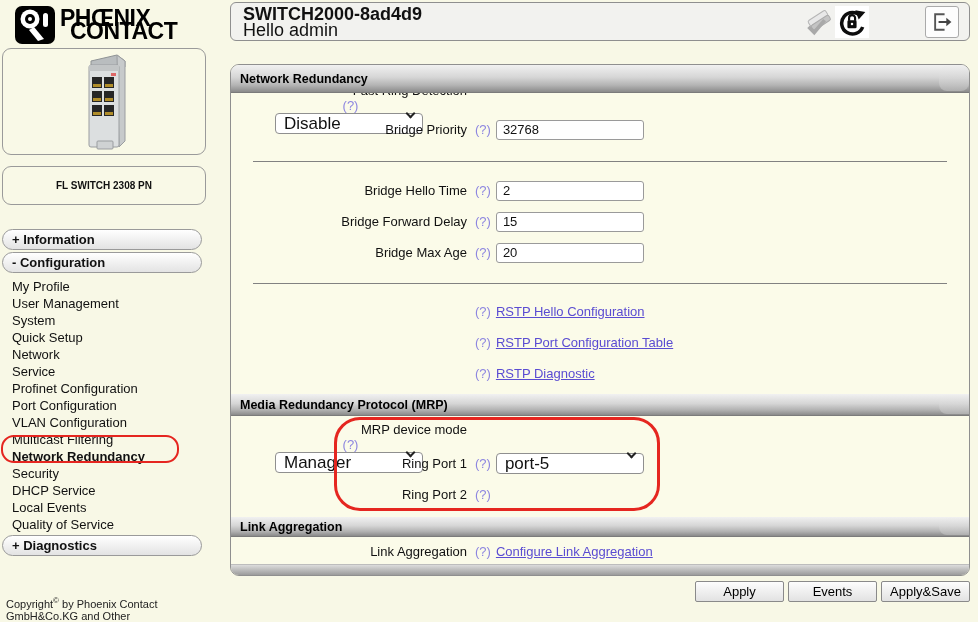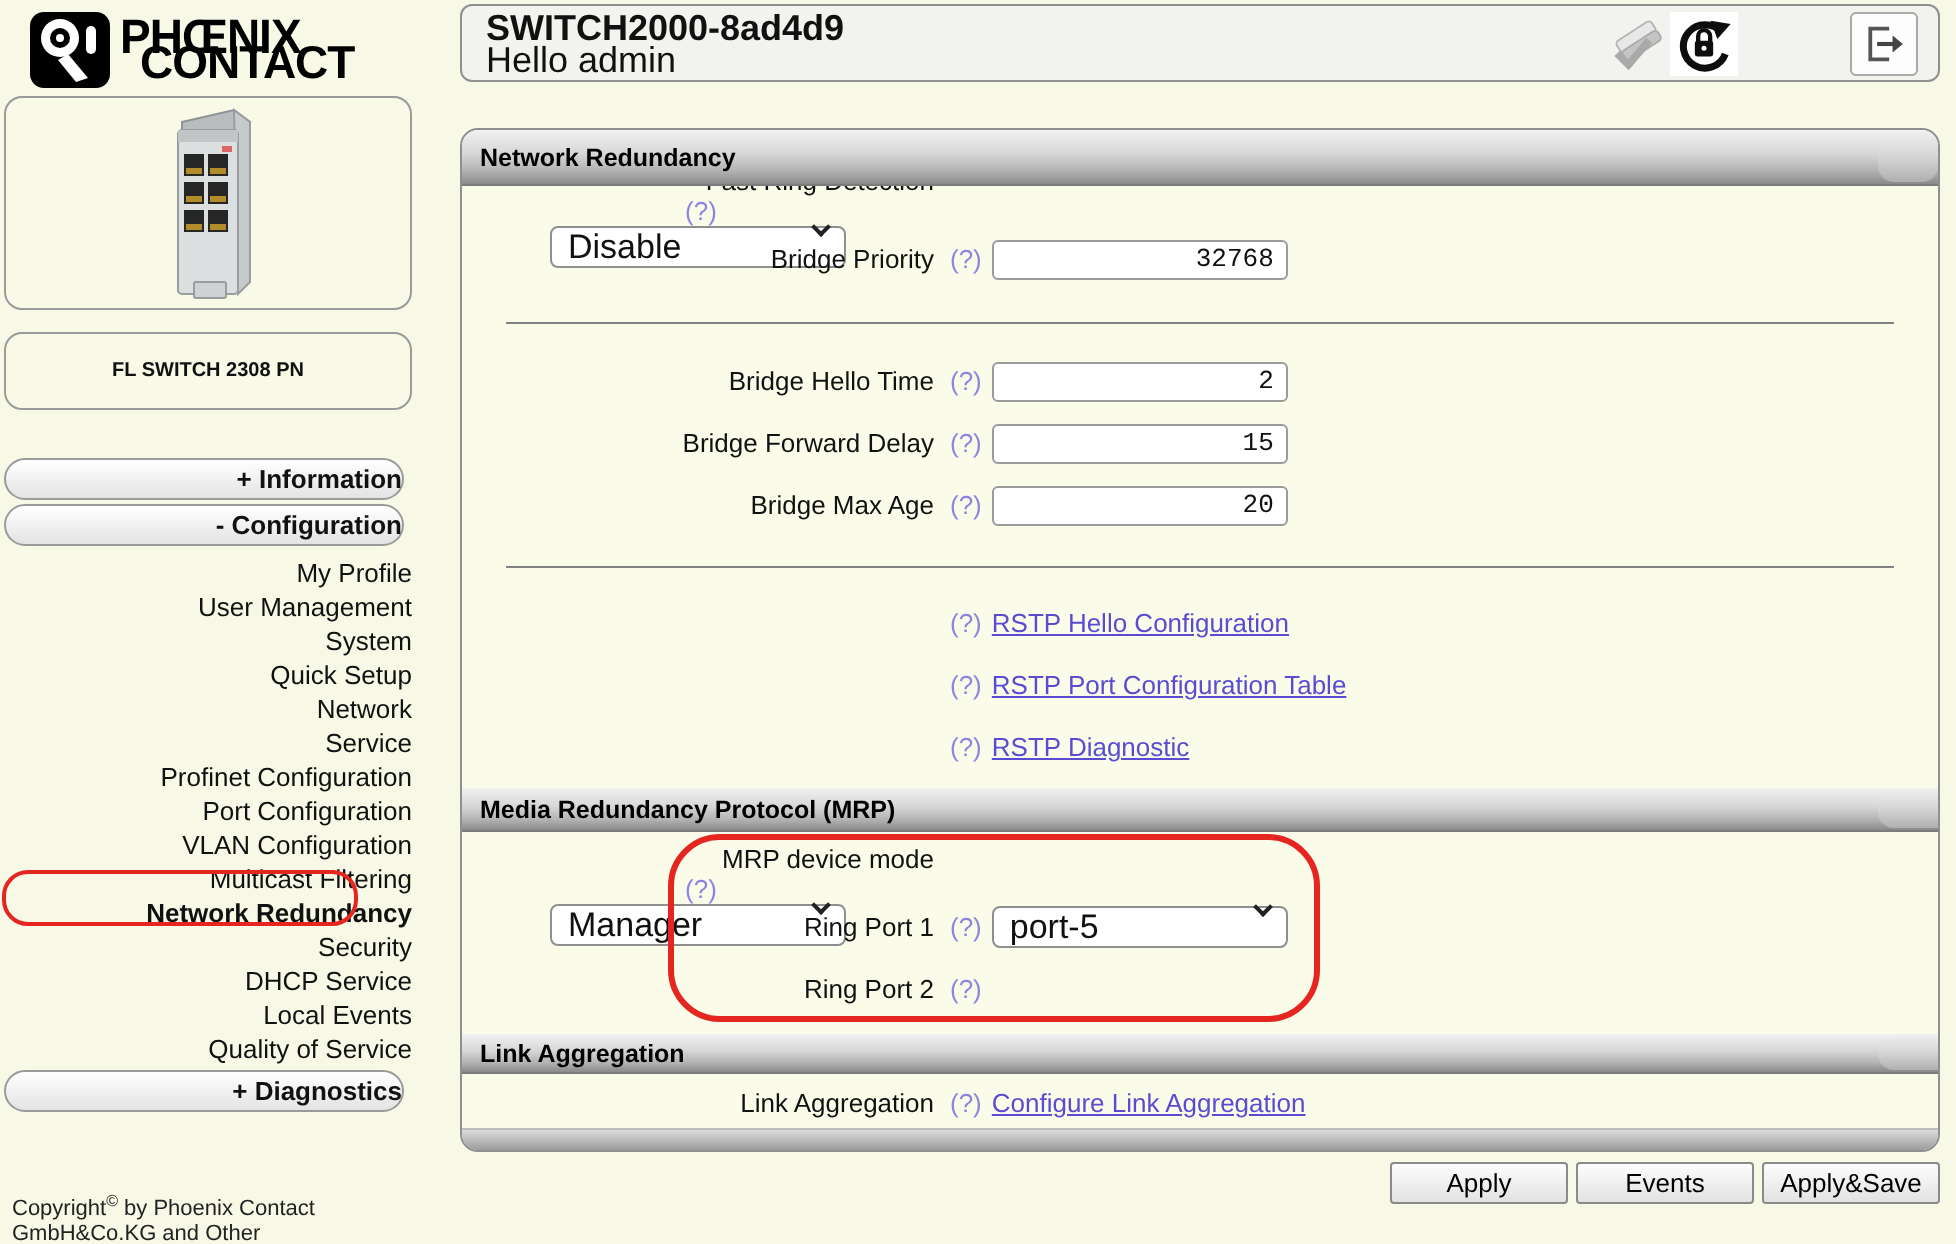--- a/index.html
+++ b/index.html
@@ -32,21 +32,21 @@
   .icon-bordered { background:#fdfdfd; border:1px solid #aaa; border-radius:3px; }
   .gap-lg { margin-left:56px; }
 
   
   .side-box {
     position:absolute; left:2px; width:204px;
     background:#f9f9e7; border:1px solid #9a9a9a; border-radius:9px;
   }
   .device-box { top:48px; height:107px; display:flex; align-items:center; justify-content:center; }
   .name-box { top:166px; height:39px; display:flex; align-items:center; justify-content:center; font-weight:bold; font-size:10px; }
-  .nav { position:absolute; left:2px; top:229px; width:204px;text-align:right; }
+  .nav { position:absolute; left:2px; top:229px; width:204px; }
   .nav-pill {
     width:200px; height:21px; margin-bottom:2px;
     background:linear-gradient(180deg,#ffffff,#e3e3e3);
     border:1px solid #9a9a9a; border-radius:11px;
     font-weight:bold; font-size:13px; line-height:19px; padding-left:9px;
     cursor:pointer;
   }
   .nav-items { padding:3px 0 2px 10px; }
   .nav-item { font-size:13px; line-height:17px; cursor:pointer; white-space:nowrap; }
   .nav-item.active { font-weight:bold; }
@@ -68,21 +68,21 @@
     background:linear-gradient(180deg,#ededed,#bfbfbf); border-radius:8px 0 0 8px; opacity:.65;
   }
   .sec-top { position:absolute; top:0; left:0; right:0; height:28px; border-radius:8px 8px 0 0; }
   .sec-top::after { border-radius:8px; }
   .content { position:absolute; top:28px; left:0; right:0; bottom:11px; overflow:hidden; }
   .row { position:absolute; left:0; height:21px; display:flex; align-items:center; font-size:13px; }
   .lbl { width:236px; text-align:right; white-space:nowrap; }
   .help { margin:0 5px 0 8px; color:#8d86e0; text-decoration:none; font-size:13px; cursor:pointer; }
   .inp {
     width:148px; height:20px; background:#fff; border:1px solid #9a9a9a; border-radius:3px;
-    font-family:Liberation Mono, monospace; font-size:13px; padding:0 6px; color:#111;text-align:right;
+    font-family:Liberation Sans, sans-serif; font-size:13px; padding:0 6px; color:#111;
   }
   .sel {
     width:148px; height:21px; background:#fff; border:1px solid #8f8f8f; border-radius:4px;
     display:flex; align-items:flex-start; justify-content:space-between; padding:0 8px 0 8px;
     font-size:17px; cursor:pointer;
   }
   .chev { width:7px; height:7px; border-right:2px solid #222; border-bottom:2px solid #222;
     transform:rotate(45deg); margin-top:-4px; }
   .hr { position:absolute; left:22px; right:22px; height:1px; background:#818181; }
   .lnk { color:#5a4cd2; text-decoration:underline; font-size:13px; cursor:pointer; }

